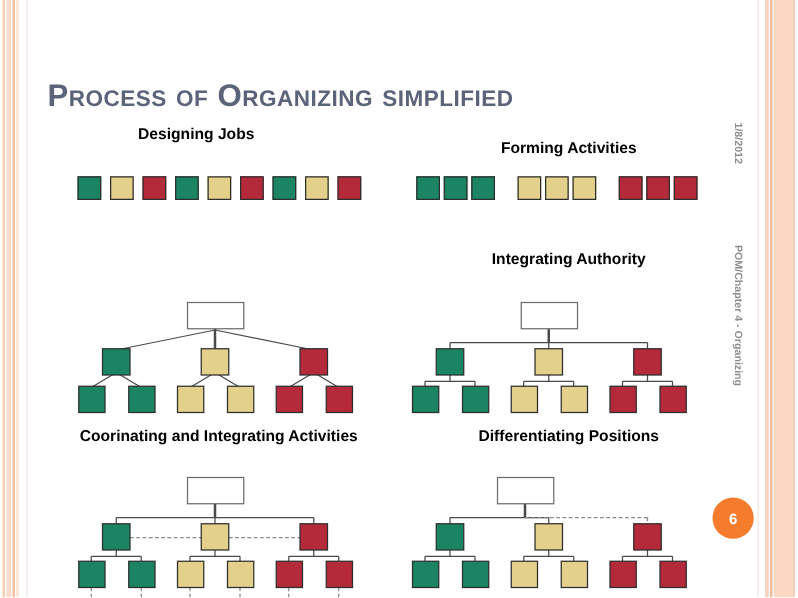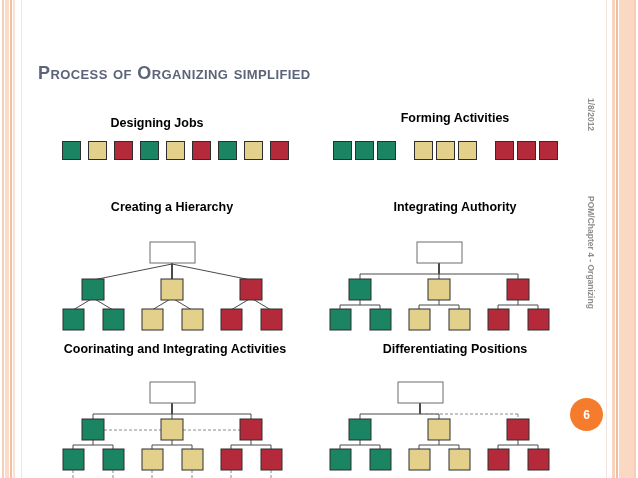--- a/index.html
+++ b/index.html
@@ -36,21 +36,21 @@
   .stripe-r2 { left: 612px; width: 3px; background: #f8d3bd; }
   .stripe-r3 { left: 616px; width: 2px; background: #f2bca0; }
   .stripe-r4 { left: 619px; width: 15px; background: #fad8c2; }
   .stripe-r5 { left: 634px; width: 2px; background: #f6cdb6; }
 
   
   #slide-title {
     position: absolute;
     left: 38px;
     top: 63px;
-    font-size: 18px;
+    font-size: 25px;
     font-weight: bold;
     color: #5b6478;
     font-variant: small-caps;
     letter-spacing: 0.4px;
     white-space: nowrap;
   }
 
   
   .vtext {
     position: absolute;
@@ -152,21 +152,21 @@
   <div class="stripe stripe-r4"></div>
   <div class="stripe stripe-r5"></div>
 
   <div id="slide-title">Process of Organizing simplified</div>
 
   <div class="vtext" id="v-date">1/8/2012</div>
   <div class="vtext" id="v-course">POM/Chapter 4 - Organizing</div>
 
   <div id="page-badge">6</div>
 
-  <div class="panel-heading" style="left:62px; top:116px; width:190px;">Designing Jobs</div>
+  <div class="panel-heading" style="left:62px; top:100px; width:190px;">Designing Jobs</div>
 
   <div class="chip c-green" style="left:62px;  top:141px;"></div>
   <div class="chip c-yellow" style="left:88px;  top:141px;"></div>
   <div class="chip c-red" style="left:114px; top:141px;"></div>
   <div class="chip c-green" style="left:140px; top:141px;"></div>
   <div class="chip c-yellow" style="left:166px; top:141px;"></div>
   <div class="chip c-red" style="left:192px; top:141px;"></div>
   <div class="chip c-green" style="left:218px; top:141px;"></div>
   <div class="chip c-yellow" style="left:244px; top:141px;"></div>
   <div class="chip c-red" style="left:270px; top:141px;"></div>
@@ -178,21 +178,20 @@
   <div class="chip c-green" style="left:377px; top:141px;"></div>
 
   <div class="chip c-yellow" style="left:414px; top:141px;"></div>
   <div class="chip c-yellow" style="left:436px; top:141px;"></div>
   <div class="chip c-yellow" style="left:458px; top:141px;"></div>
 
   <div class="chip c-red" style="left:495px; top:141px;"></div>
   <div class="chip c-red" style="left:517px; top:141px;"></div>
   <div class="chip c-red" style="left:539px; top:141px;"></div>
 
-  <div class="panel-heading" style="left:62px; top:200px; width:220px;">Creating a Hierarchy</div>
 
   <div class="tree" style="left:55px; top:222px;">
     <svg width="235" height="85" viewBox="0 0 235 85">
 
       <path class="link" d="M117,42 L38,58"></path>
       <path class="link" d="M117,42 L196,58"></path>
       <path class="link-thick" d="M117,40 L117,58"></path>
 
       <path class="link" d="M38,76 L18,88"></path>
       <path class="link" d="M38,76 L58,88"></path>

